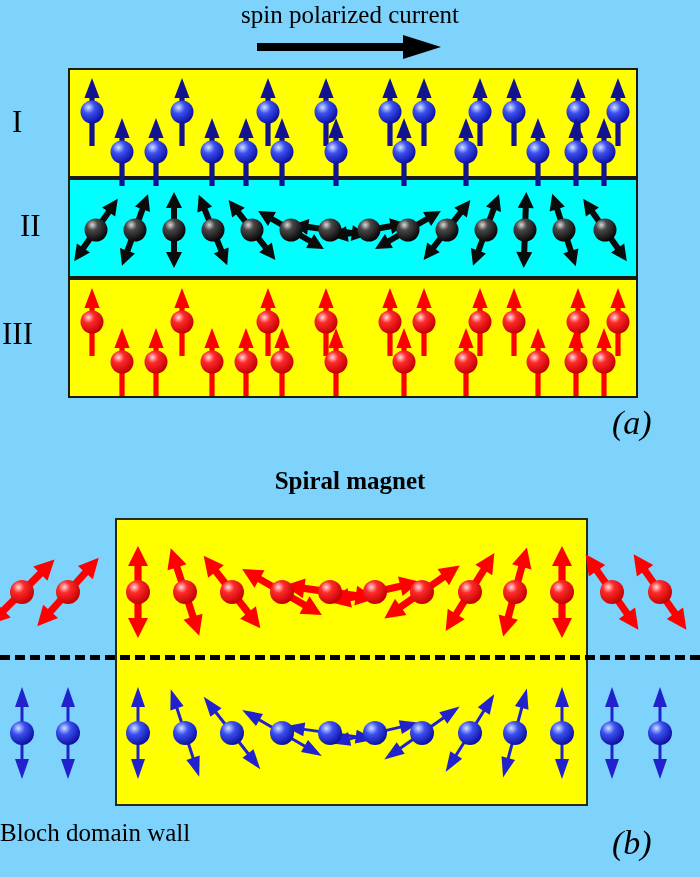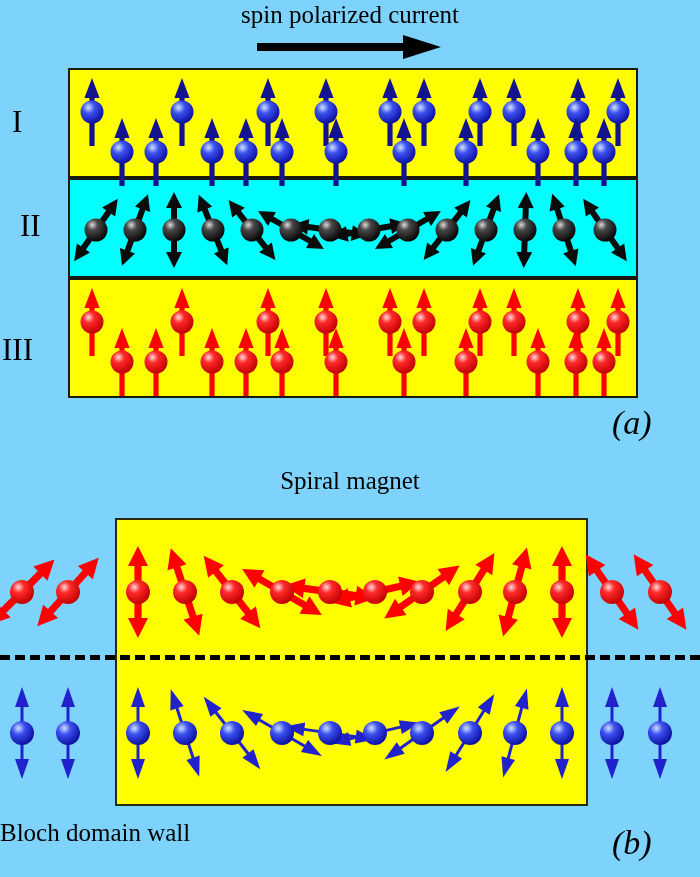--- a/index.html
+++ b/index.html
@@ -77,21 +77,21 @@
   <div class="abs" style="left:0;top:0;width:700px;height:440px;">
 
     <div class="abs caption-text" style="left:0;top:2px;width:700px;text-align:center;">spin polarized current</div>
 
     <svg class="abs" style="left:255px;top:32px;" width="190" height="30" viewBox="0 0 190 30">
       <path d="M2,11 L148,11 L148,3 L186,15 L148,27 L148,19 L2,19 Z" fill="#000000"></path>
     </svg>
 
     <div class="abs roman-label" style="left:12px;top:106px;">I</div>
     <div class="abs roman-label" style="left:20px;top:210px;">II</div>
-    <div class="abs roman-label" style="left:2px;top:334px;">III</div>
+    <div class="abs roman-label" style="left:2px;top:318px;">III</div>
 
     <div class="abs layer-box layer-yellow" style="left:68px;top:68px;width:570px;height:110px;"></div>
     <div class="abs layer-box layer-cyan" style="left:68px;top:178px;width:570px;height:100px;"></div>
     <div class="abs layer-box layer-yellow" style="left:68px;top:278px;width:570px;height:120px;"></div>
 
     <svg class="abs" style="left:0;top:0;" width="700" height="440" viewBox="0 0 700 440">
       <defs>
         <radialGradient id="gBlue" cx="35%" cy="30%" r="72%">
           <stop offset="0%" stop-color="#cfe0ff"></stop>
           <stop offset="38%" stop-color="#3b4ff0"></stop>
@@ -248,21 +248,21 @@
           <circle cx="604" cy="362" r="11.5" fill="url(#gRed)"></circle>
         </g>
       </g>
     </svg>
 
     <div class="abs panel-letter" style="left:612px;top:406px;">(a)</div>
   </div>
 
   <div class="abs" style="left:0;top:440px;width:700px;height:437px;">
 
-    <div class="abs caption-text" style="left:0;top:28px;width:700px;text-align:center;">Spiral magnet</div>
+    <div class="abs caption-text" style="left:0;top:28px;width:700px;text-align:center;font-weight:bold;">Spiral magnet</div>
 
     <div class="abs region-box" style="left:115px;top:78px;width:473px;height:288px;"></div>
 
     <svg class="abs" style="left:0;top:0;" width="700" height="437" viewBox="0 0 700 437">
       <defs>
         <radialGradient id="gBlue2" cx="35%" cy="30%" r="72%">
           <stop offset="0%" stop-color="#cfe0ff"></stop>
           <stop offset="38%" stop-color="#3b4ff0"></stop>
           <stop offset="100%" stop-color="#0c10a0"></stop>
         </radialGradient>

